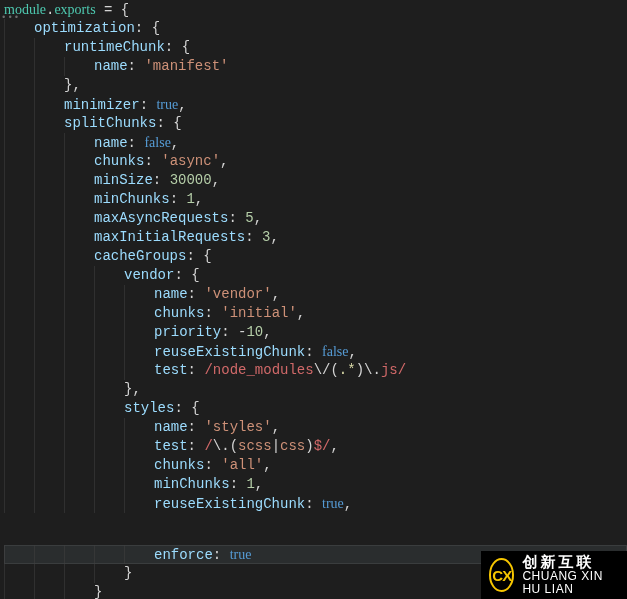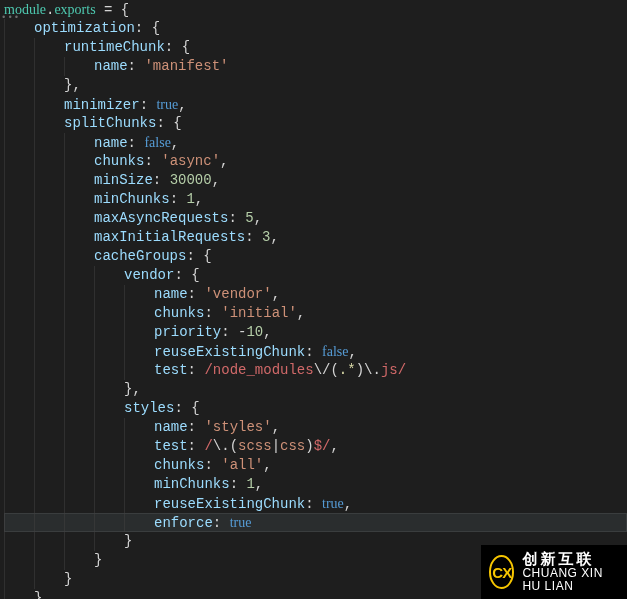--- a/index.html
+++ b/index.html
@@ -66,29 +66,30 @@
   .t-bool { color: var(--bool); font-family: Liberation Serif, serif; }
   .t-pun { color: var(--punct); }
   .t-reg { color: var(--regex-body); }
   .t-reg-grp { color: var(--regex-group); }
   .t-reg-cls { color: var(--regex-class); }
 
   
   .line.active {
     background: #2a2d2e;
     box-shadow: inset 0 0 0 1px #3a3d3e;
+    margin-top: 32px;
   }
 
   
   #watermark {
     position: absolute;
     right: 0;
     bottom: 0;
     width: 146px;
-    height: 54px;
+    height: 48px;
     background: var(--watermark-bg);
     display: flex;
     align-items: center;
     padding: 0 8px;
     box-sizing: border-box;
     gap: 8px;
   }
   #watermark .logo {
     width: 30px;
     height: 30px;

